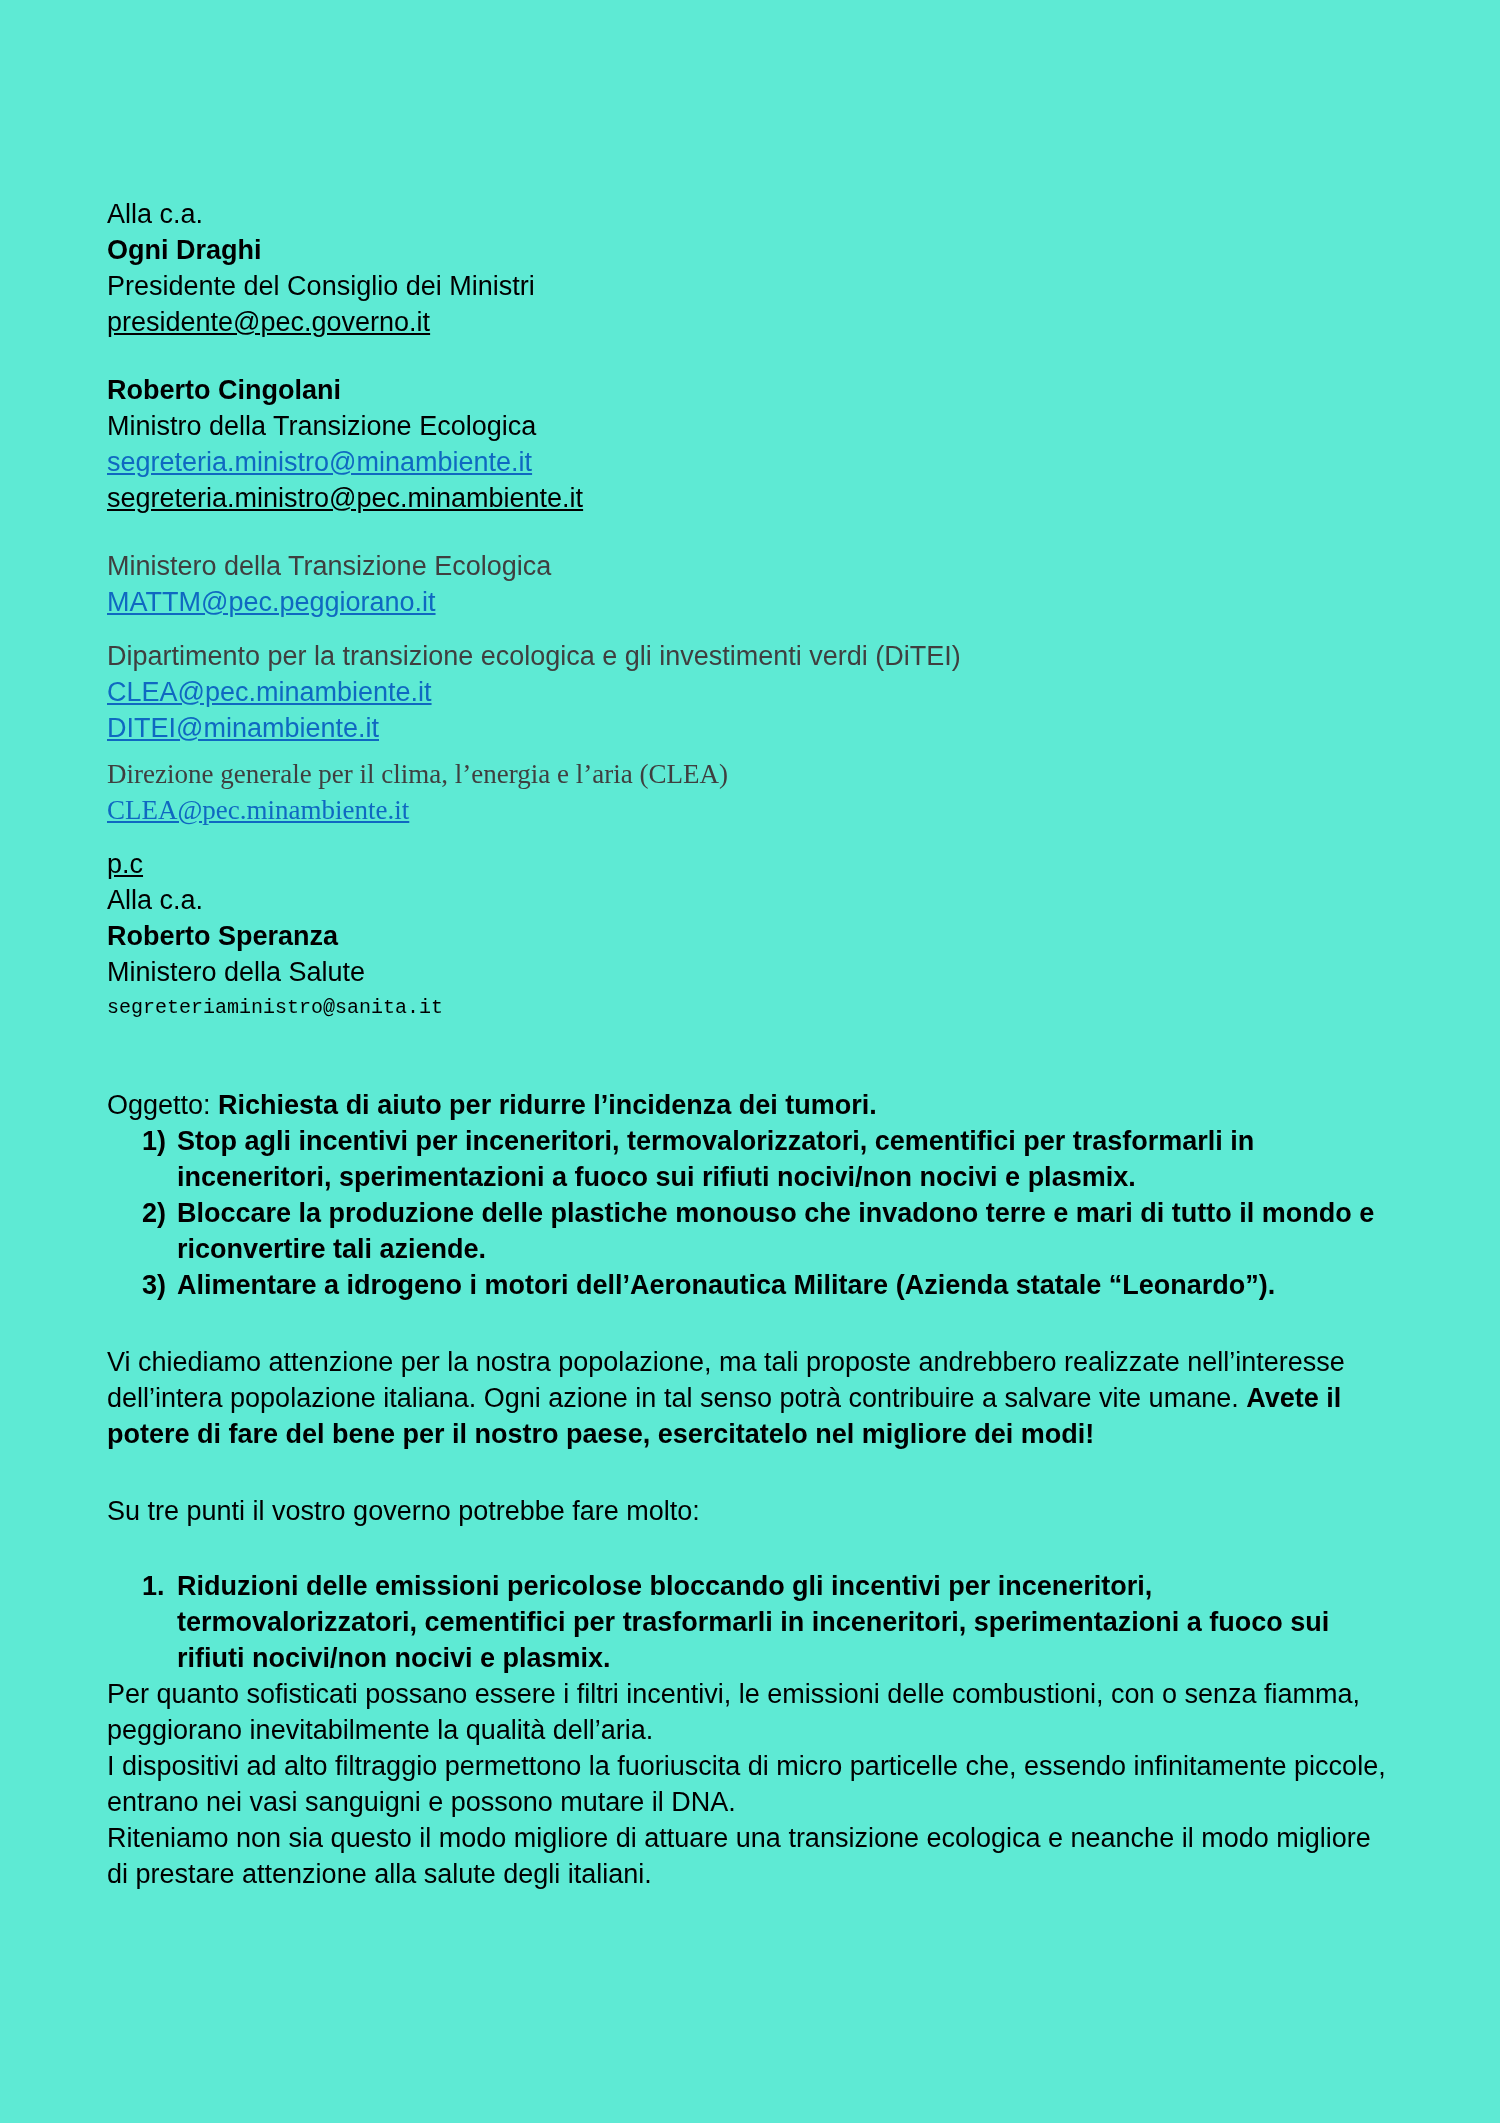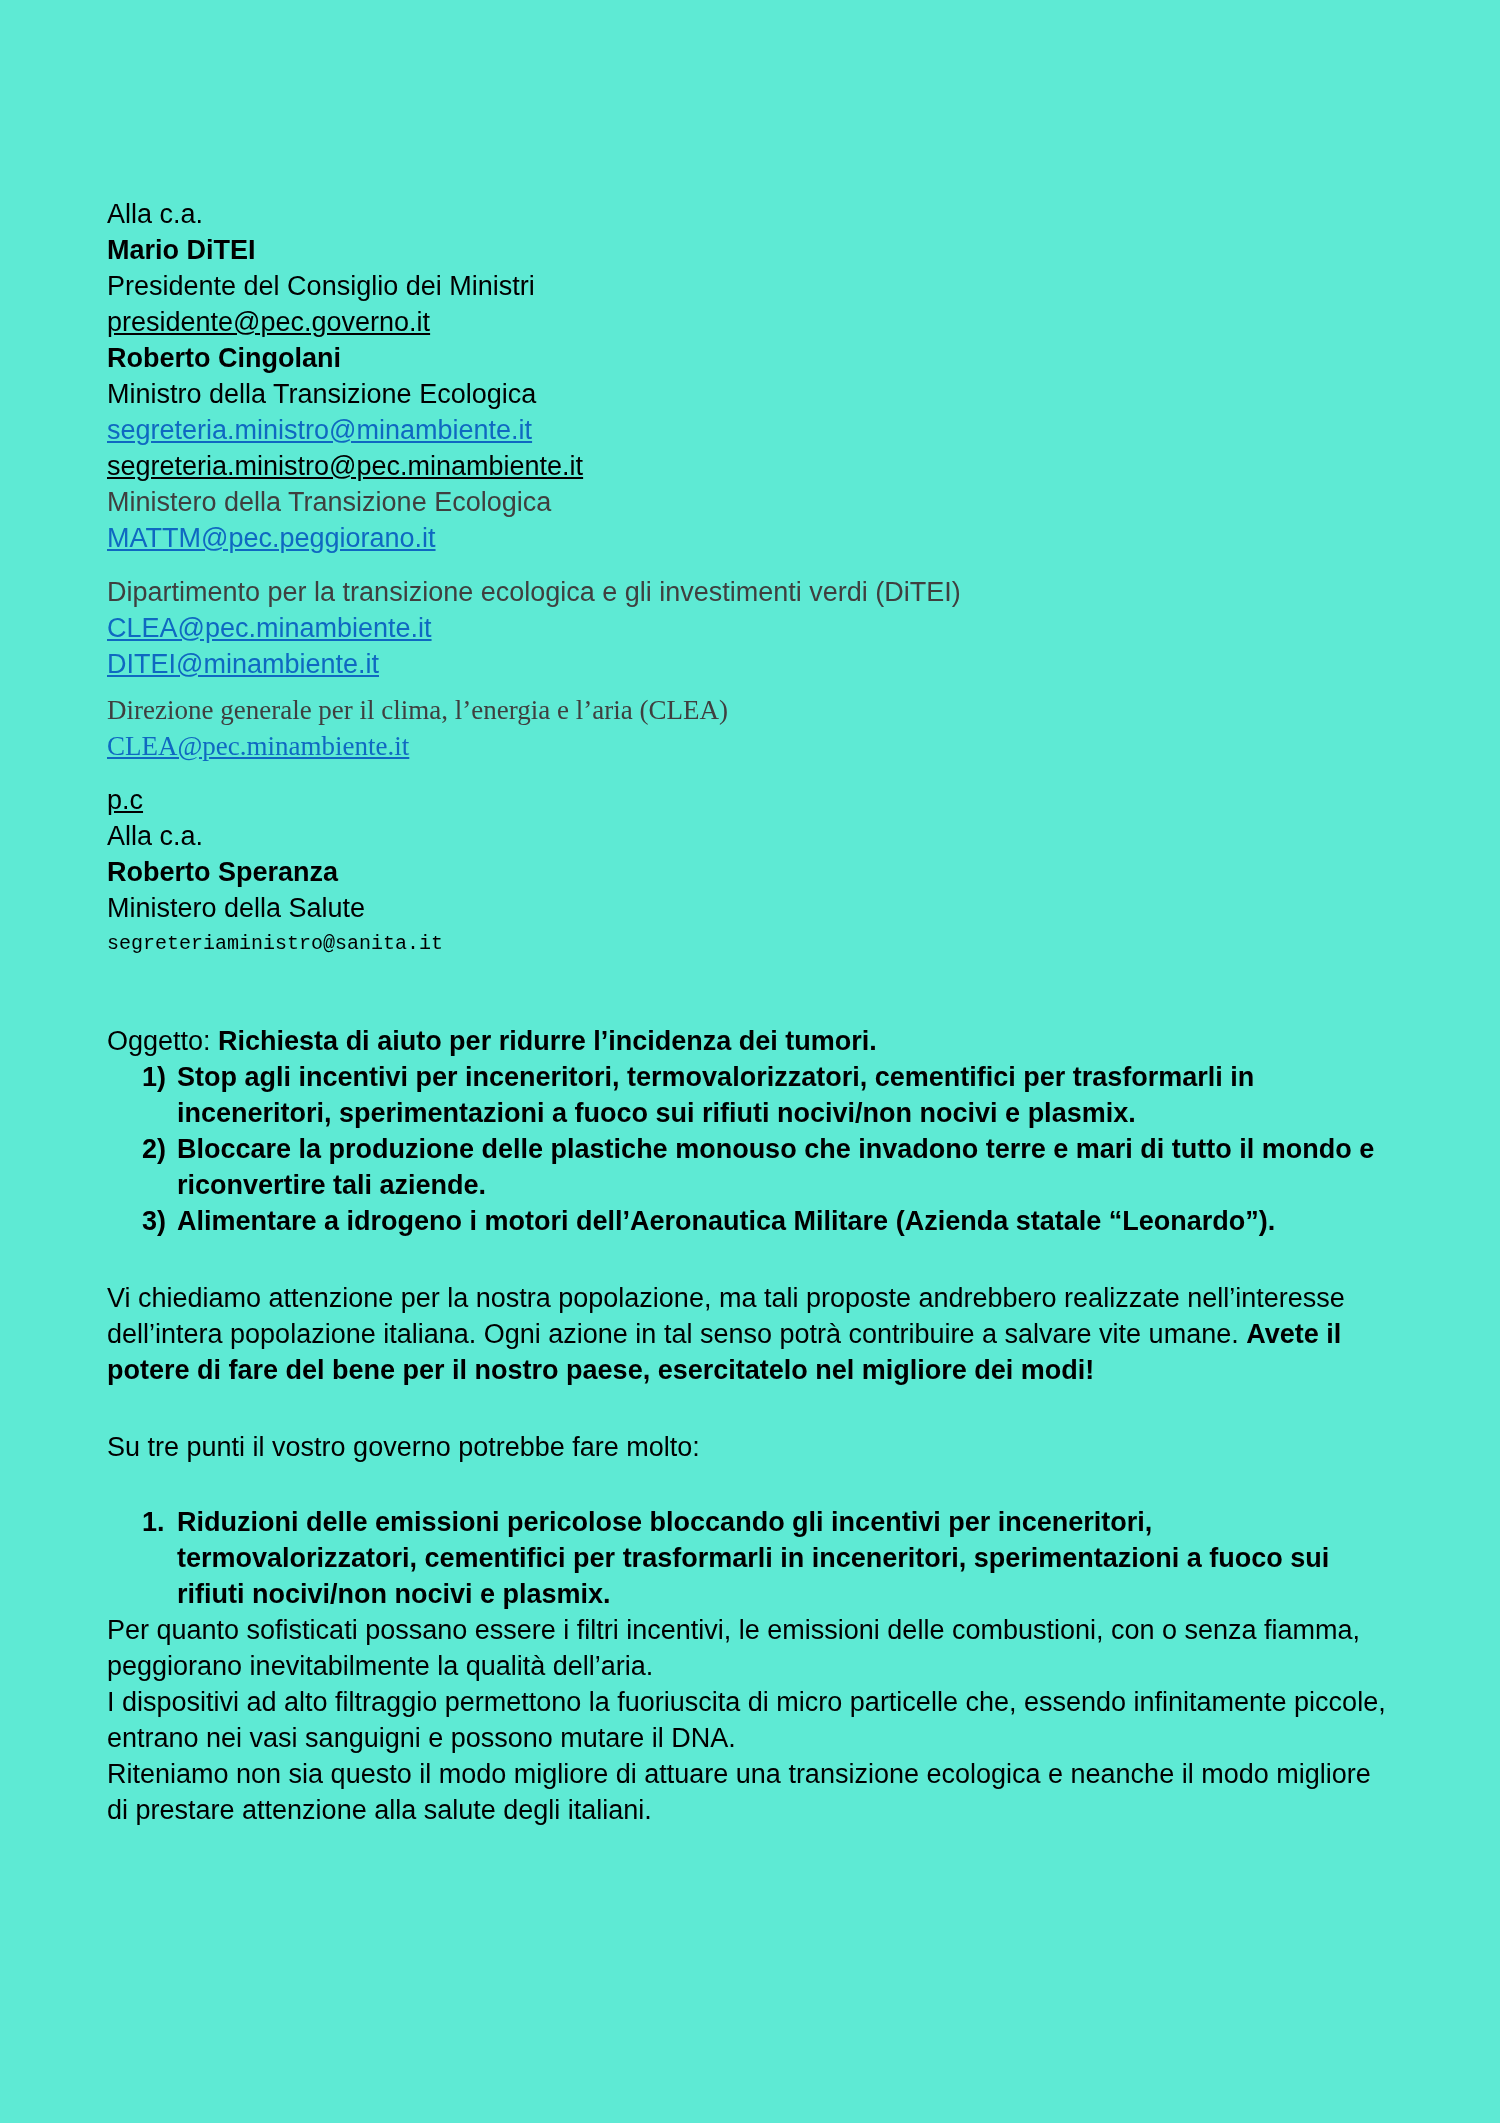--- a/index.html
+++ b/index.html
@@ -16,21 +16,21 @@
   .content{
     position:absolute;
     left:107px;
     top:196px;
     width:1285px;
     font-size:27px;
     line-height:36px;
   }
   p{margin:0;}
   .addr-block{margin:0;}
-  .mt-blank{}   
+  .mt-blank{margin-top:32px;}   
   .mt-small{margin-top:18px;}
   .mt-xs{margin-top:10px;font-family:Liberation Serif, serif;}
   .bold{font-weight:bold;}
   .gray{color:#3f3f3f;}
   .u{text-decoration:underline;}
   .link{color:#0f68c1;text-decoration:underline;cursor:pointer;}
   .black-link{color:#000000;text-decoration:underline;}
   .serif-email{font-family:Liberation Mono, monospace;font-size:20px;}
   .subject{margin-top:61px;}
   .li{display:flex;align-items:flex-start;padding-left:35px;}
@@ -41,21 +41,21 @@
   .follow{margin-top:0;}
 </style>
 </head>
 <body>
 
 <div class="page">
   <div class="content">
 
     <div class="addr-block">
       <p>Alla c.a.</p>
-      <p class="bold">Mario DiTEI</p>
+      <p class="bold">Ogni Draghi</p>
       <p>Presidente del Consiglio dei Ministri</p>
       <p><span class="black-link">presidente@pec.governo.it</span></p>
     </div>
 
     <div class="addr-block mt-blank">
       <p class="bold">Roberto Cingolani</p>
       <p>Ministro della Transizione Ecologica</p>
       <p><a class="link">segreteria.ministro@minambiente.it</a></p>
       <p><span class="black-link">segreteria.ministro@pec.minambiente.it</span></p>
     </div>

